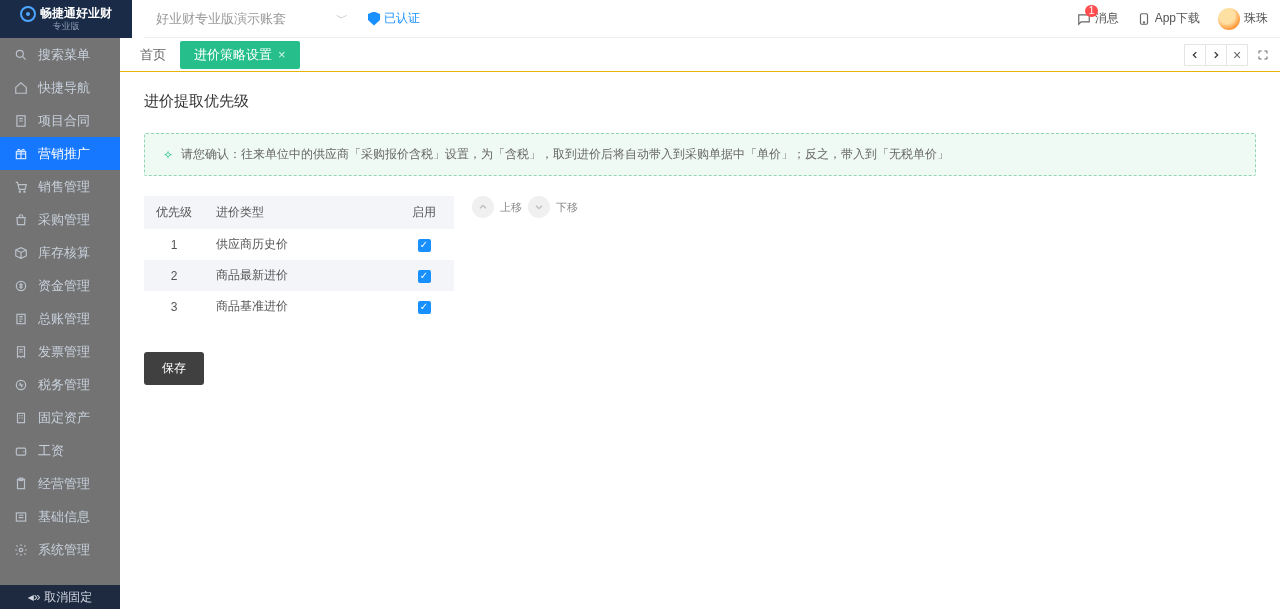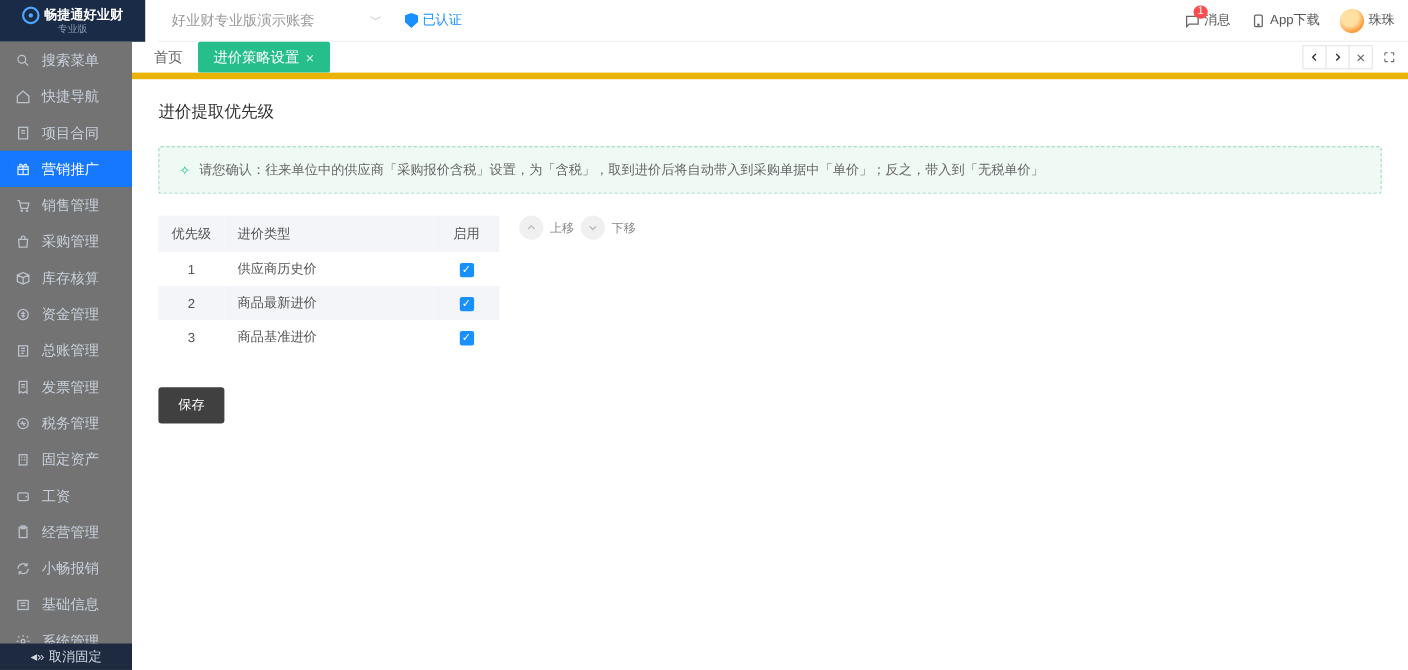--- a/index.html
+++ b/index.html
@@ -26,21 +26,21 @@
     .avatar { width: 22px; height: 22px; background: radial-gradient(circle at 40% 35%, #ffe0a3 40%, #ff9a3c 70%); border-radius: 50%; }
     
     
     .sidebar { position: absolute; top: 38px; left: 0; width: 120px; bottom: 0; background: #737373; color: #c8d0dc; overflow: hidden; }
     .sidebar-item { display: flex; align-items: center; gap: 10px; padding: 0 14px; height: 33px; cursor: pointer; font-size: 13px; }
     .sidebar-item.active { background: #1677ff; color: #fff; }
     .sidebar-icon { width: 14px; height: 14px; flex-shrink: 0; opacity: 0.85; }
     .sidebar-footer { position: absolute; bottom: 0; left: 0; right: 0; height: 24px; background: #1e2a40; color: #d0d6e0; display: flex; align-items: center; justify-content: center; gap: 4px; font-size: 12px; cursor: pointer; }
     
     
-    .tab-bar { position: absolute; top: 38px; left: 120px; right: 0; height: 34px; border-bottom: 6px solid #eab308; display: flex; align-items: center; padding: 0 6px; }
+    .tab-bar { position: absolute; top: 38px; left: 120px; right: 0; height: 34px; border-bottom: 1px solid #eab308; display: flex; align-items: center; padding: 0 6px; }
     .tab { padding: 0 14px; height: 34px; display: flex; align-items: center; color: #666; cursor: pointer; font-size: 13px; }
     .tab.active { background: #26bf8c; color: #fff; border-radius: 2px; height: 28px; }
     .tab-close { margin-left: 6px; opacity: 0.8; }
     .tab-controls { margin-left: auto; display: flex; gap: 0; }
     .tab-ctrl-btn { width: 22px; height: 22px; border: 1px solid #e5e5e5; display: flex; align-items: center; justify-content: center; cursor: pointer; color: #666; margin-left: -1px; background: #fff; }
     
     
     .content { position: absolute; top: 72px; left: 120px; right: 0; bottom: 0; padding: 20px 24px; overflow: auto; }
     .page-title { font-size: 15px; color: #333; margin-bottom: 22px; }
     .info-box { border: 1px dashed #91d5b3; background: #f0faf5; border-radius: 2px; padding: 12px 18px; color: #666; display: flex; align-items: center; gap: 8px; font-size: 12px; margin-bottom: 20px; }
@@ -190,27 +190,20 @@
         <path d="M16 13h2"></path>
       </svg>
     <span>工资</span>
   </div>
   <div class="sidebar-item">
     <svg class="sidebar-icon" viewBox="0 0 24 24" fill="none" stroke="currentColor" stroke-width="2">
         <rect x="6" y="4" width="12" height="16"></rect>
         <rect x="9" y="2" width="6" height="4"></rect>
       </svg>
     <span>经营管理</span>
-  </div>
-  <div class="sidebar-item">
-    <svg class="sidebar-icon" viewBox="0 0 24 24" fill="none" stroke="currentColor" stroke-width="2">
-        <path d="M4 12a8 8 0 0114-5M20 12a8 8 0 01-14 5"></path>
-        <path d="M18 3v4h-4M6 21v-4h4"></path>
-      </svg>
-    <span>小畅报销</span>
   </div>
   <div class="sidebar-item">
     <svg class="sidebar-icon" viewBox="0 0 24 24" fill="none" stroke="currentColor" stroke-width="2">
         <rect x="4" y="5" width="16" height="14"></rect>
         <path d="M8 9h8M8 13h8"></path>
       </svg>
     <span>基础信息</span>
   </div>
   <div class="sidebar-item">
     <svg class="sidebar-icon" viewBox="0 0 24 24" fill="none" stroke="currentColor" stroke-width="2">

